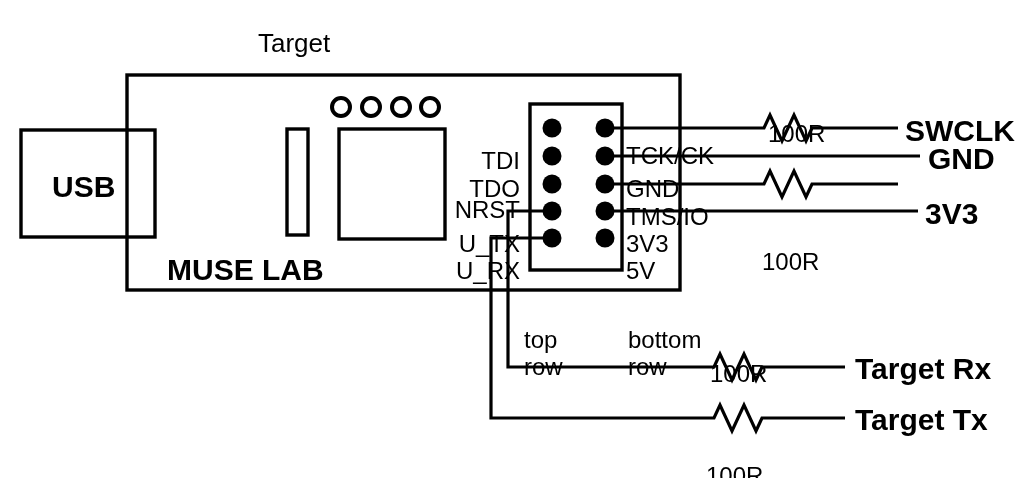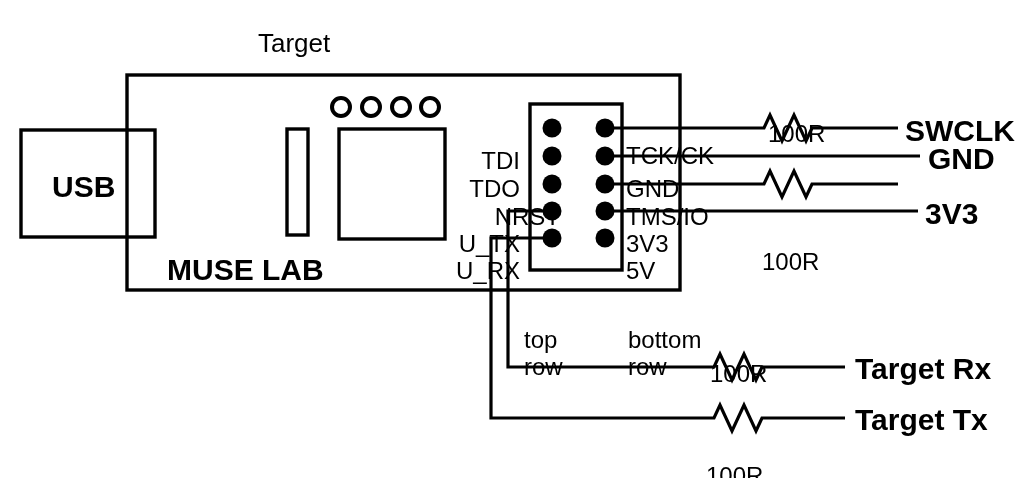--- a/index.html
+++ b/index.html
@@ -100,21 +100,21 @@
   </svg>
 
   <div class="lbl t26" style="left:258px; top:30px;">Target</div>
 
   <div class="lbl t25" style="left:52px; top:172px;">USB</div>
 
   <div class="lbl t25" style="left:167px; top:255px;">MUSE LAB</div>
 
   <div class="lbl t24" style="left:340px; top:145px; width:180px; text-align:right;">TDO</div>
   <div class="lbl t24" style="left:340px; top:117px; width:180px; text-align:right;">TDI</div>
-  <div class="lbl t24" style="left:340px; top:173px; width:180px; text-align:right;padding-left:40px;">NRST</div>
+  <div class="lbl t24" style="left:340px; top:166px; width:180px; text-align:right;">NRST</div>
   <div class="lbl t24" style="left:340px; top:227px; width:180px; text-align:right;">U_RX</div>
   <div class="lbl t24" style="left:340px; top:200px; width:180px; text-align:right;">U_TX</div>
 
   <div class="lbl t24" style="left:626px; top:112px;">TCK/CK</div>
   <div class="lbl t24" style="left:626px; top:145px;">GND</div>
   <div class="lbl t24" style="left:626px; top:173px;">TMS/IO</div>
   <div class="lbl t24" style="left:626px; top:200px;">3V3</div>
   <div class="lbl t24" style="left:626px; top:227px;">5V</div>
 
   <div class="lbl t24" style="left:524px; top:296px;">top</div>

